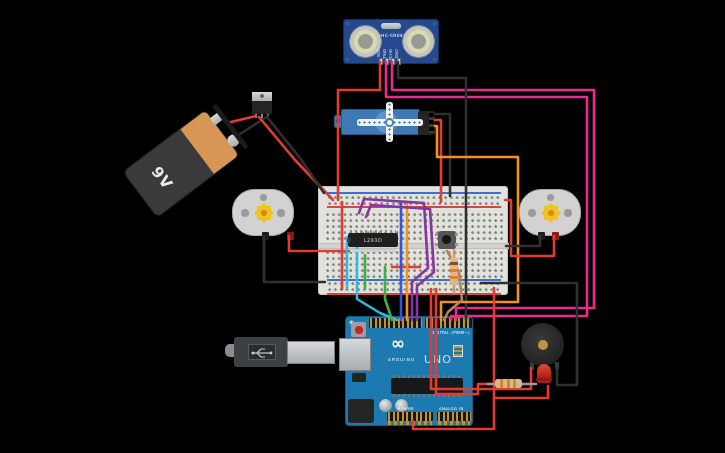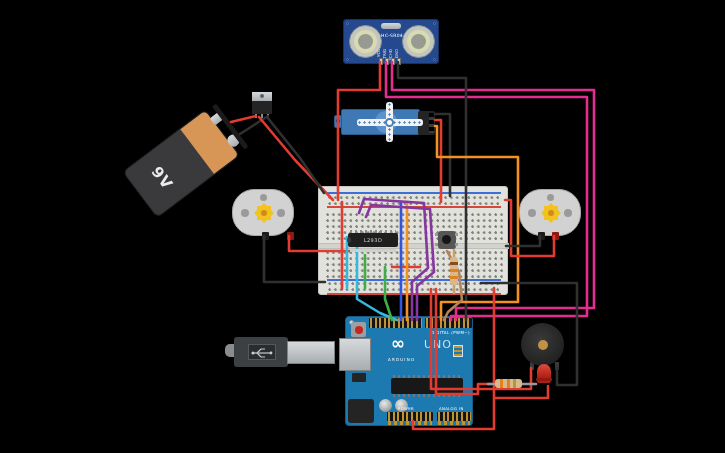--- a/index.html
+++ b/index.html
@@ -225,21 +225,21 @@
     <div class="c screw" style="right:4px;top:3px;"></div>
     <div class="c screw" style="left:3px;bottom:5px;"></div>
     <div class="c screw" style="right:4px;bottom:5px;"></div>
     <div class="c" style="left:5px;top:5px;width:15px;height:15px;background:#9aa0a3;border-radius:2px;"></div>
     <div class="c" style="left:9px;top:9px;width:8px;height:8px;border-radius:50%;background:#c6261d;"></div>
     <div class="c header gold" style="left:23px;top:1px;width:53px;height:10px;"></div>
     <div class="c header gold" style="left:79px;top:1px;width:47px;height:10px;"></div>
     <div class="c ardlbl" style="left:62px;top:13px;width:62px;text-align:right;">DIGITAL (PWM~)</div>
     <div class="c" style="left:45px;top:18px;color:#fff;font-size:17px;font-weight:bold;line-height:1;">∞</div>
     <div class="c ardlbl" style="left:42px;top:40px;letter-spacing:1.2px;">ARDUINO</div>
-    <div class="c" style="left:78px;top:21px;color:#cfe2ef;font-size:11px;letter-spacing:1px;">UNO</div>
+    <div class="c" style="left:78px;top:36px;color:#cfe2ef;font-size:11px;letter-spacing:1px;">UNO</div>
     <div class="c" style="left:107px;top:28px;width:10px;height:12px;border:1px solid #cfe2ef;background:repeating-linear-gradient(180deg,#bf9433 0 2px,#1d7ab0 2px 4px);"></div>
     <div class="c silver" style="left:-7px;top:21px;width:32px;height:33px;border:1px solid #7d8286;"></div>
     <div class="c chip" style="left:45px;top:61px;width:72px;height:16px;"></div>
     <div class="c dark" style="left:6px;top:56px;width:14px;height:9px;border-radius:1px;"></div>
     <div class="c dark" style="left:2px;top:82px;width:26px;height:24px;border-radius:3px;"></div>
     <div class="c cap" style="left:33px;top:82px;"></div>
     <div class="c cap" style="left:49px;top:82px;"></div>
     <div class="c ardlbl" style="left:52px;top:89px;font-size:3.8px;">POWER</div>
     <div class="c ardlbl" style="left:93px;top:89px;font-size:3.8px;">ANALOG IN</div>
     <div class="c header gold" style="left:41px;top:95px;width:46px;height:9px;"></div>

